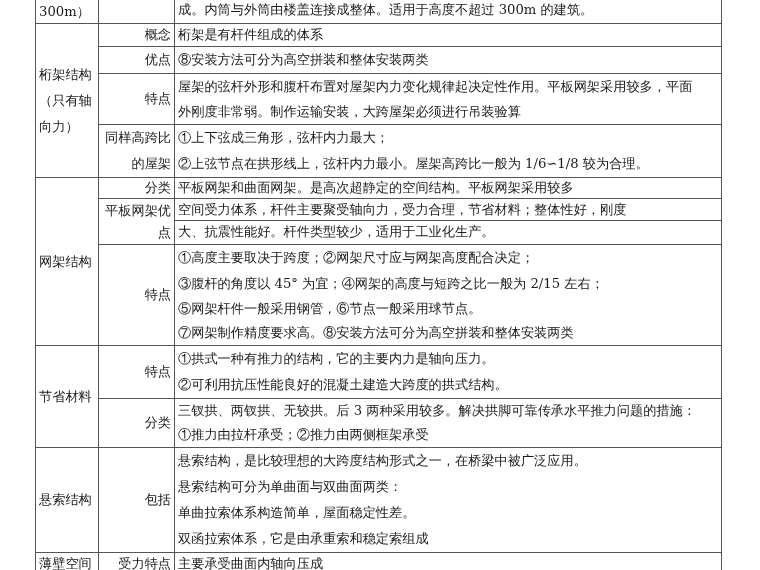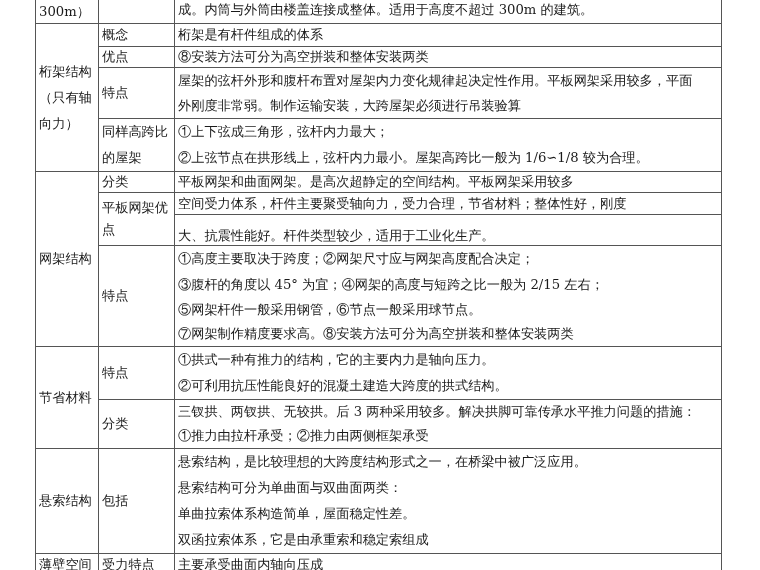--- a/index.html
+++ b/index.html
@@ -3,21 +3,21 @@
 <meta charset="utf-8">
 <style>
   html, body { margin:0; padding:0; background:#ffffff; }
   body { width:760px; height:570px; overflow:hidden; position:relative;
          font-family:"DejaVu Serif","Liberation Serif",serif; color:#1a1a1a; }
   table.doc { position:absolute; left:35px; top:-6px; width:686px;
               border-collapse:collapse; table-layout:fixed; font-size:13.2px; }
   table.doc td { border:1.4px solid #555; padding:0 3px; vertical-align:middle; }
   col.c1 { width:63px; } col.c2 { width:76px; } col.c3 { width:547px; }
   td.cat { text-align:left; padding-left:2px; }
-  td.sub { text-align:left; padding:0 1px; }
+  td.sub { text-align:right; padding:0 1px; }
   td.desc { text-align:left; padding-left:2px; }
   .line { display:block; white-space:nowrap; }
   .catline { display:block; line-height:26px; white-space:nowrap; }
   .subline { display:block; line-height:26px; white-space:nowrap; }
 </style>
 </head>
 <body>
 
 <table class="doc">
   <colgroup>
@@ -35,21 +35,21 @@
 
     <tr style="height:23px">
       <td class="cat" rowspan="5">
         <span class="catline">桁架结构</span>
         <span class="catline">（只有轴</span>
         <span class="catline">向力）</span>
       </td>
       <td class="sub"><span>概念</span></td>
       <td class="desc"><span>桁架是有杆件组成的体系</span></td>
     </tr>
-    <tr style="height:21px">
+    <tr style="height:27px">
       <td class="sub"><span>优点</span></td>
       <td class="desc"><span>⑧安装方法可分为高空拼装和整体安装两类</span></td>
     </tr>
     <tr style="height:51px">
       <td class="sub"><span>特点</span></td>
       <td class="desc">
         <span class="line" style="line-height:25px">屋架的弦杆外形和腹杆布置对屋架内力变化规律起决定性作用。平板网架采用较多，平面</span>
         <span class="line" style="line-height:25px">外刚度非常弱。制作运输安装，大跨屋架必须进行吊装验算</span>
       </td>
     </tr>
@@ -70,21 +70,21 @@
       <td class="desc"><span>平板网架和曲面网架。是高次超静定的空间结构。平板网架采用较多</span></td>
     </tr>
     <tr style="height:22px">
       <td class="sub" rowspan="2">
         <span class="line" style="line-height:22px">平板网架优</span>
         <span class="line" style="line-height:22px">点</span>
       </td>
       <td class="desc"><span>空间受力体系，杆件主要聚受轴向力，受力合理，节省材料；整体性好，刚度</span></td>
     </tr>
     <tr style="height:24px">
-      <td class="desc" style="vertical-align:top;padding-top:12px"><span>大、抗震性能好。杆件类型较少，适用于工业化生产。</span></td>
+      <td class="desc" style="vertical-align:top;padding-top:2px"><span>大、抗震性能好。杆件类型较少，适用于工业化生产。</span></td>
     </tr>
     <tr style="height:101px">
       <td class="sub"><span>特点</span></td>
       <td class="desc" style="vertical-align:top">
         <span class="line" style="line-height:25.5px">①高度主要取决于跨度；②网架尺寸应与网架高度配合决定；</span>
         <span class="line" style="line-height:25.5px">③腹杆的角度以 45° 为宜；④网架的高度与短跨之比一般为 2/15 左右；</span>
         <span class="line" style="line-height:25.5px">⑤网架杆件一般采用钢管，⑥节点一般采用球节点。</span>
         <span class="line" style="line-height:21px">⑦网架制作精度要求高。⑧安装方法可分为高空拼装和整体安装两类</span>
       </td>
     </tr>

